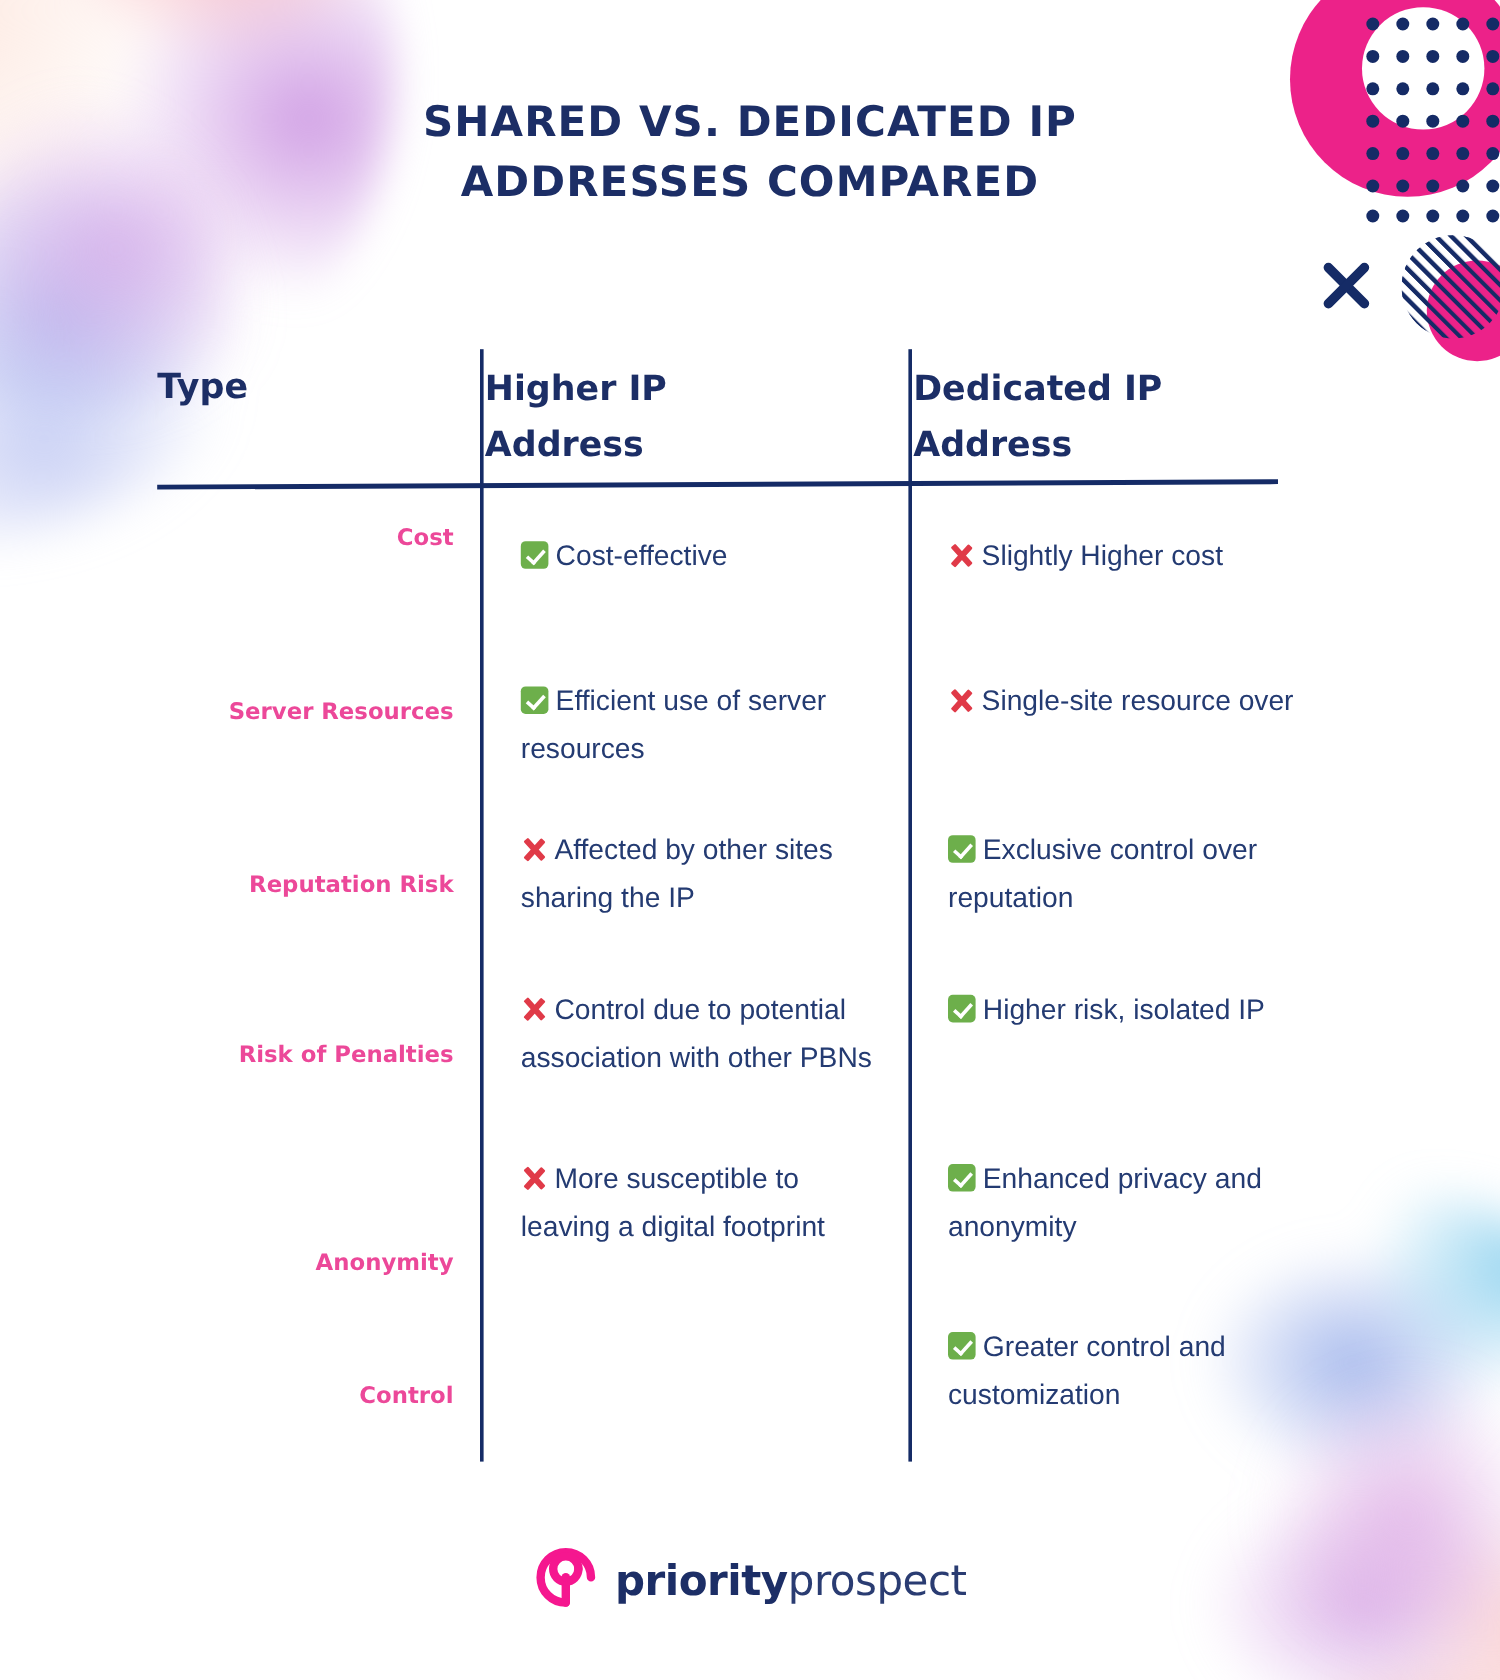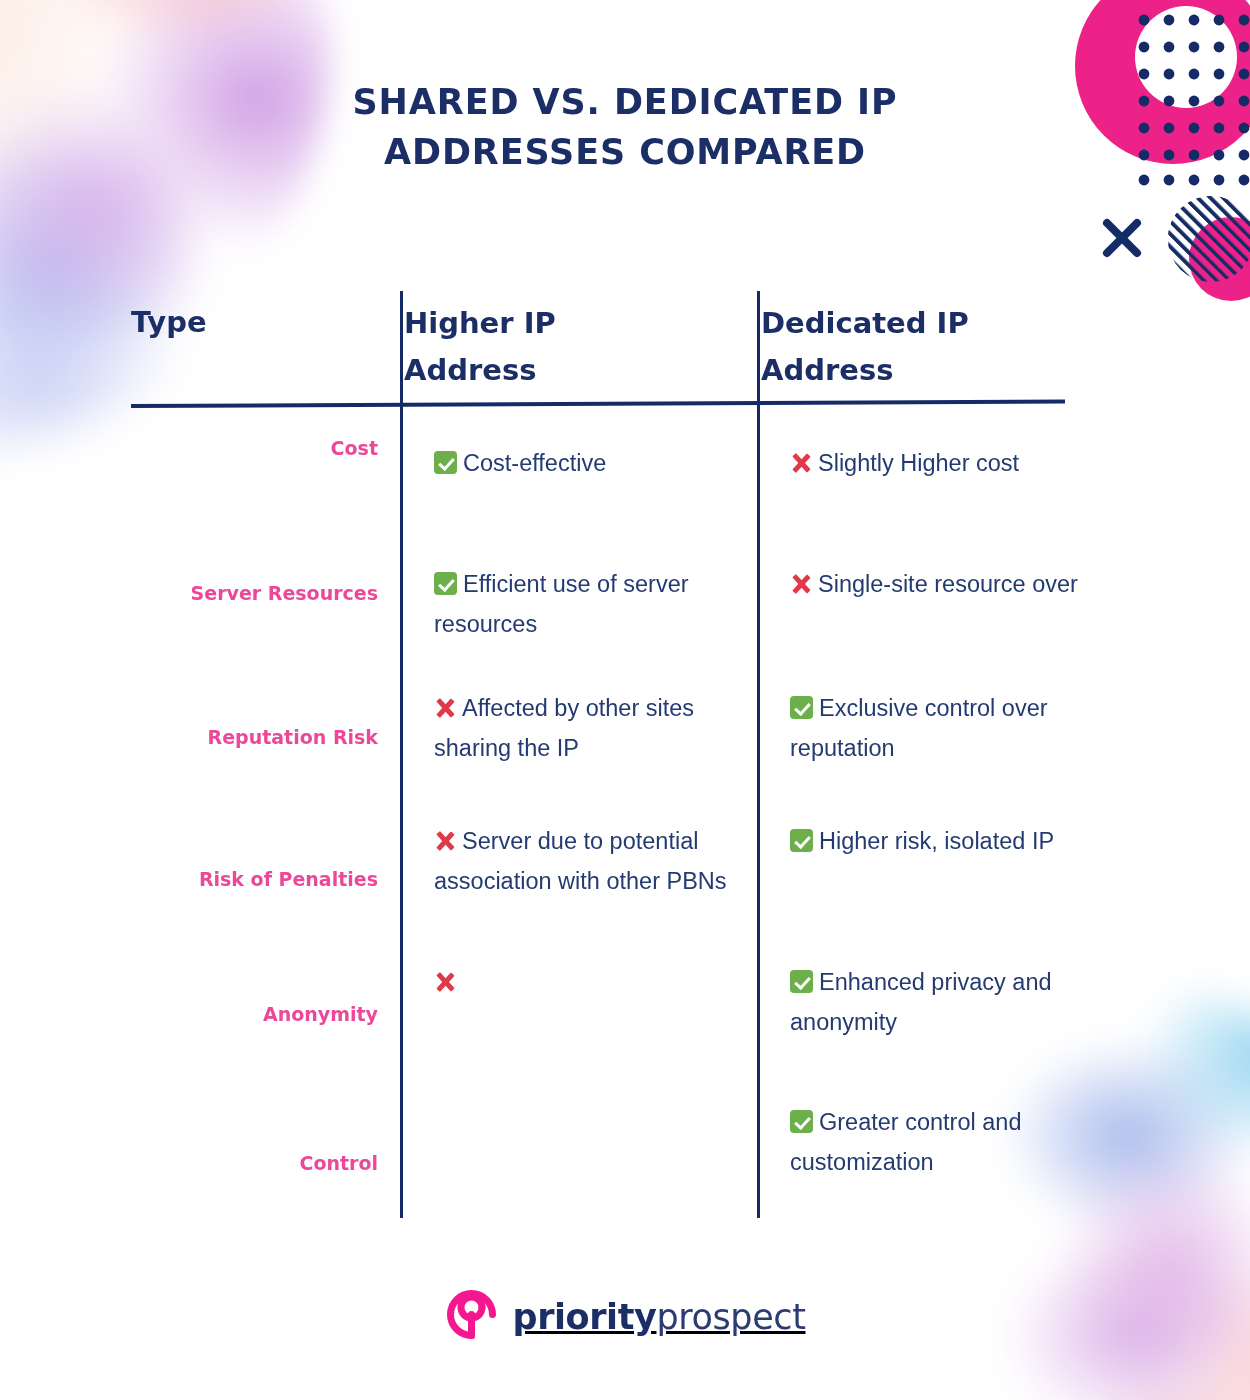--- a/index.html
+++ b/index.html
@@ -202,21 +202,20 @@
 
   
   .logo {
     position:absolute;
     left:0; top:1288px;
     width:1250px;
     display:flex;
     align-items:center;
     justify-content:center;
     gap:14px;
-    text-decoration:underline;
   }
   .logo-word {
     font-size:35px;
     letter-spacing:-.4px;
     color:#1C2E66;
     font-family:"DejaVu Sans", sans-serif;
   }
   .logo-word .b { font-weight:bold; }
   .logo-word .l { font-weight:normal; color:#2A3C72; }
 </style>
@@ -354,29 +353,29 @@
     <div class="row-label" style="top:726px">Reputation Risk</div>
     <div class="cell shared" style="top:688px">
       <span class="mark cross"></span><span>Affected by other sites sharing the IP</span>
     </div>
     <div class="cell dedicated" style="top:688px">
       <span class="mark check"></span><span>Exclusive control over reputation</span>
     </div>
 
     <div class="row-label" style="top:868px">Risk of Penalties</div>
     <div class="cell shared" style="top:821px">
-      <span class="mark cross"></span><span>Server due to potential association with other PBNs</span>
+      <span class="mark cross"></span><span>Control due to potential association with other PBNs</span>
     </div>
     <div class="cell dedicated" style="top:821px">
       <span class="mark check"></span><span>Higher risk, isolated IP</span>
     </div>
 
-    <div class="row-label" style="top:1003px">Anonymity</div>
+    <div class="row-label" style="top:1041px">Anonymity</div>
     <div class="cell shared" style="top:962px">
-      <span class="mark cross"></span>
+      <span class="mark cross"></span><span>More susceptible to leaving a digital footprint</span>
     </div>
     <div class="cell dedicated" style="top:962px">
       <span class="mark check"></span><span>Enhanced privacy and anonymity</span>
     </div>
 
     <div class="row-label" style="top:1152px">Control</div>
     <div class="cell dedicated" style="top:1102px">
       <span class="mark check"></span><span>Greater control and customization</span>
     </div>
 

